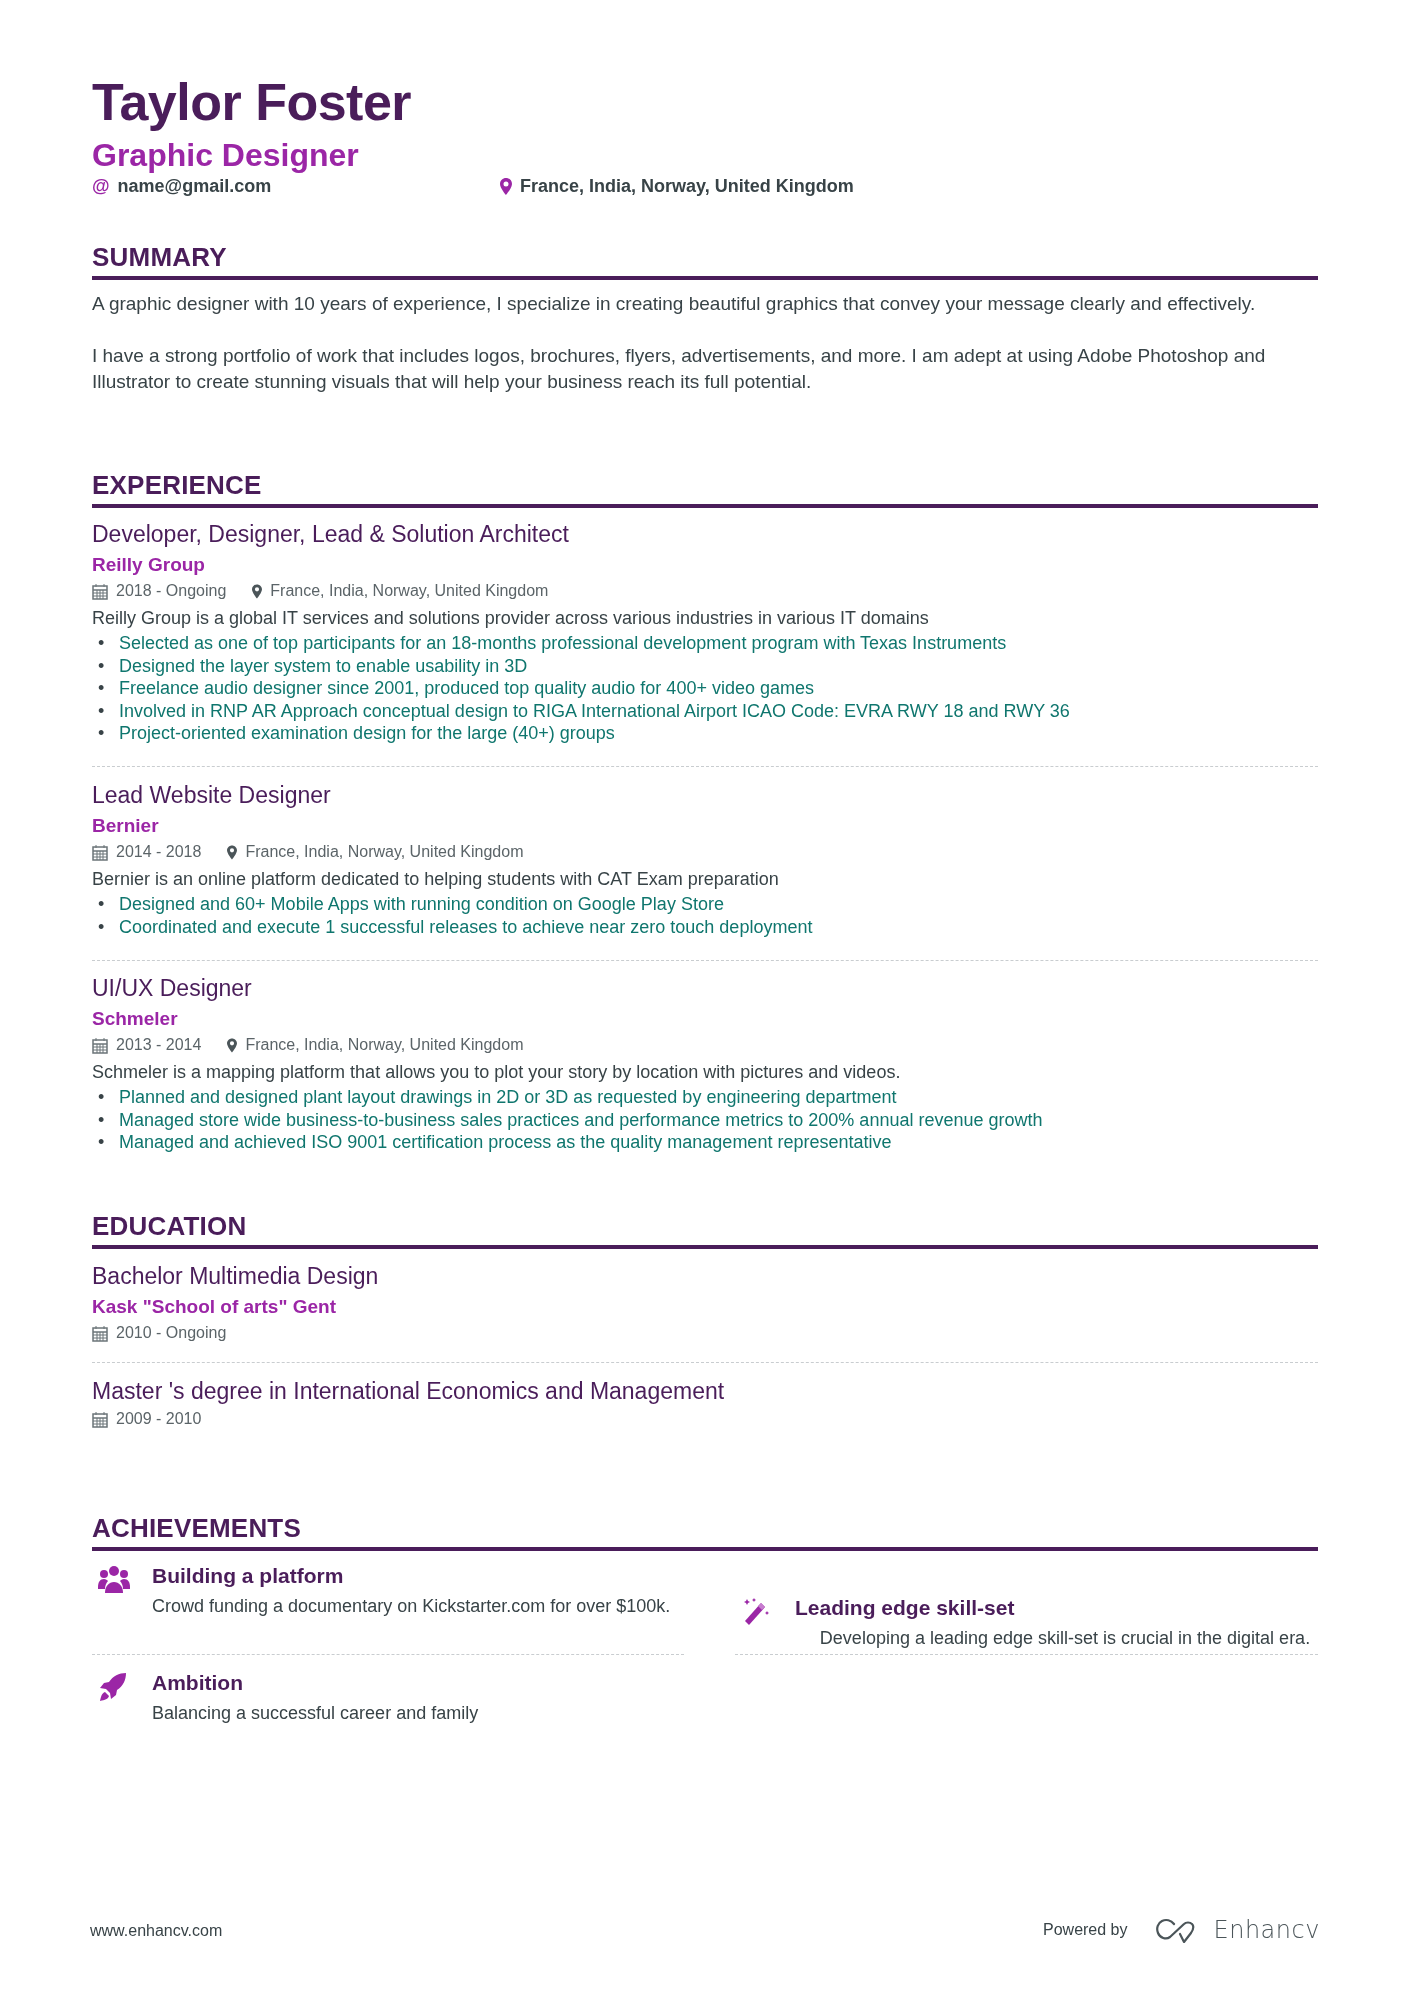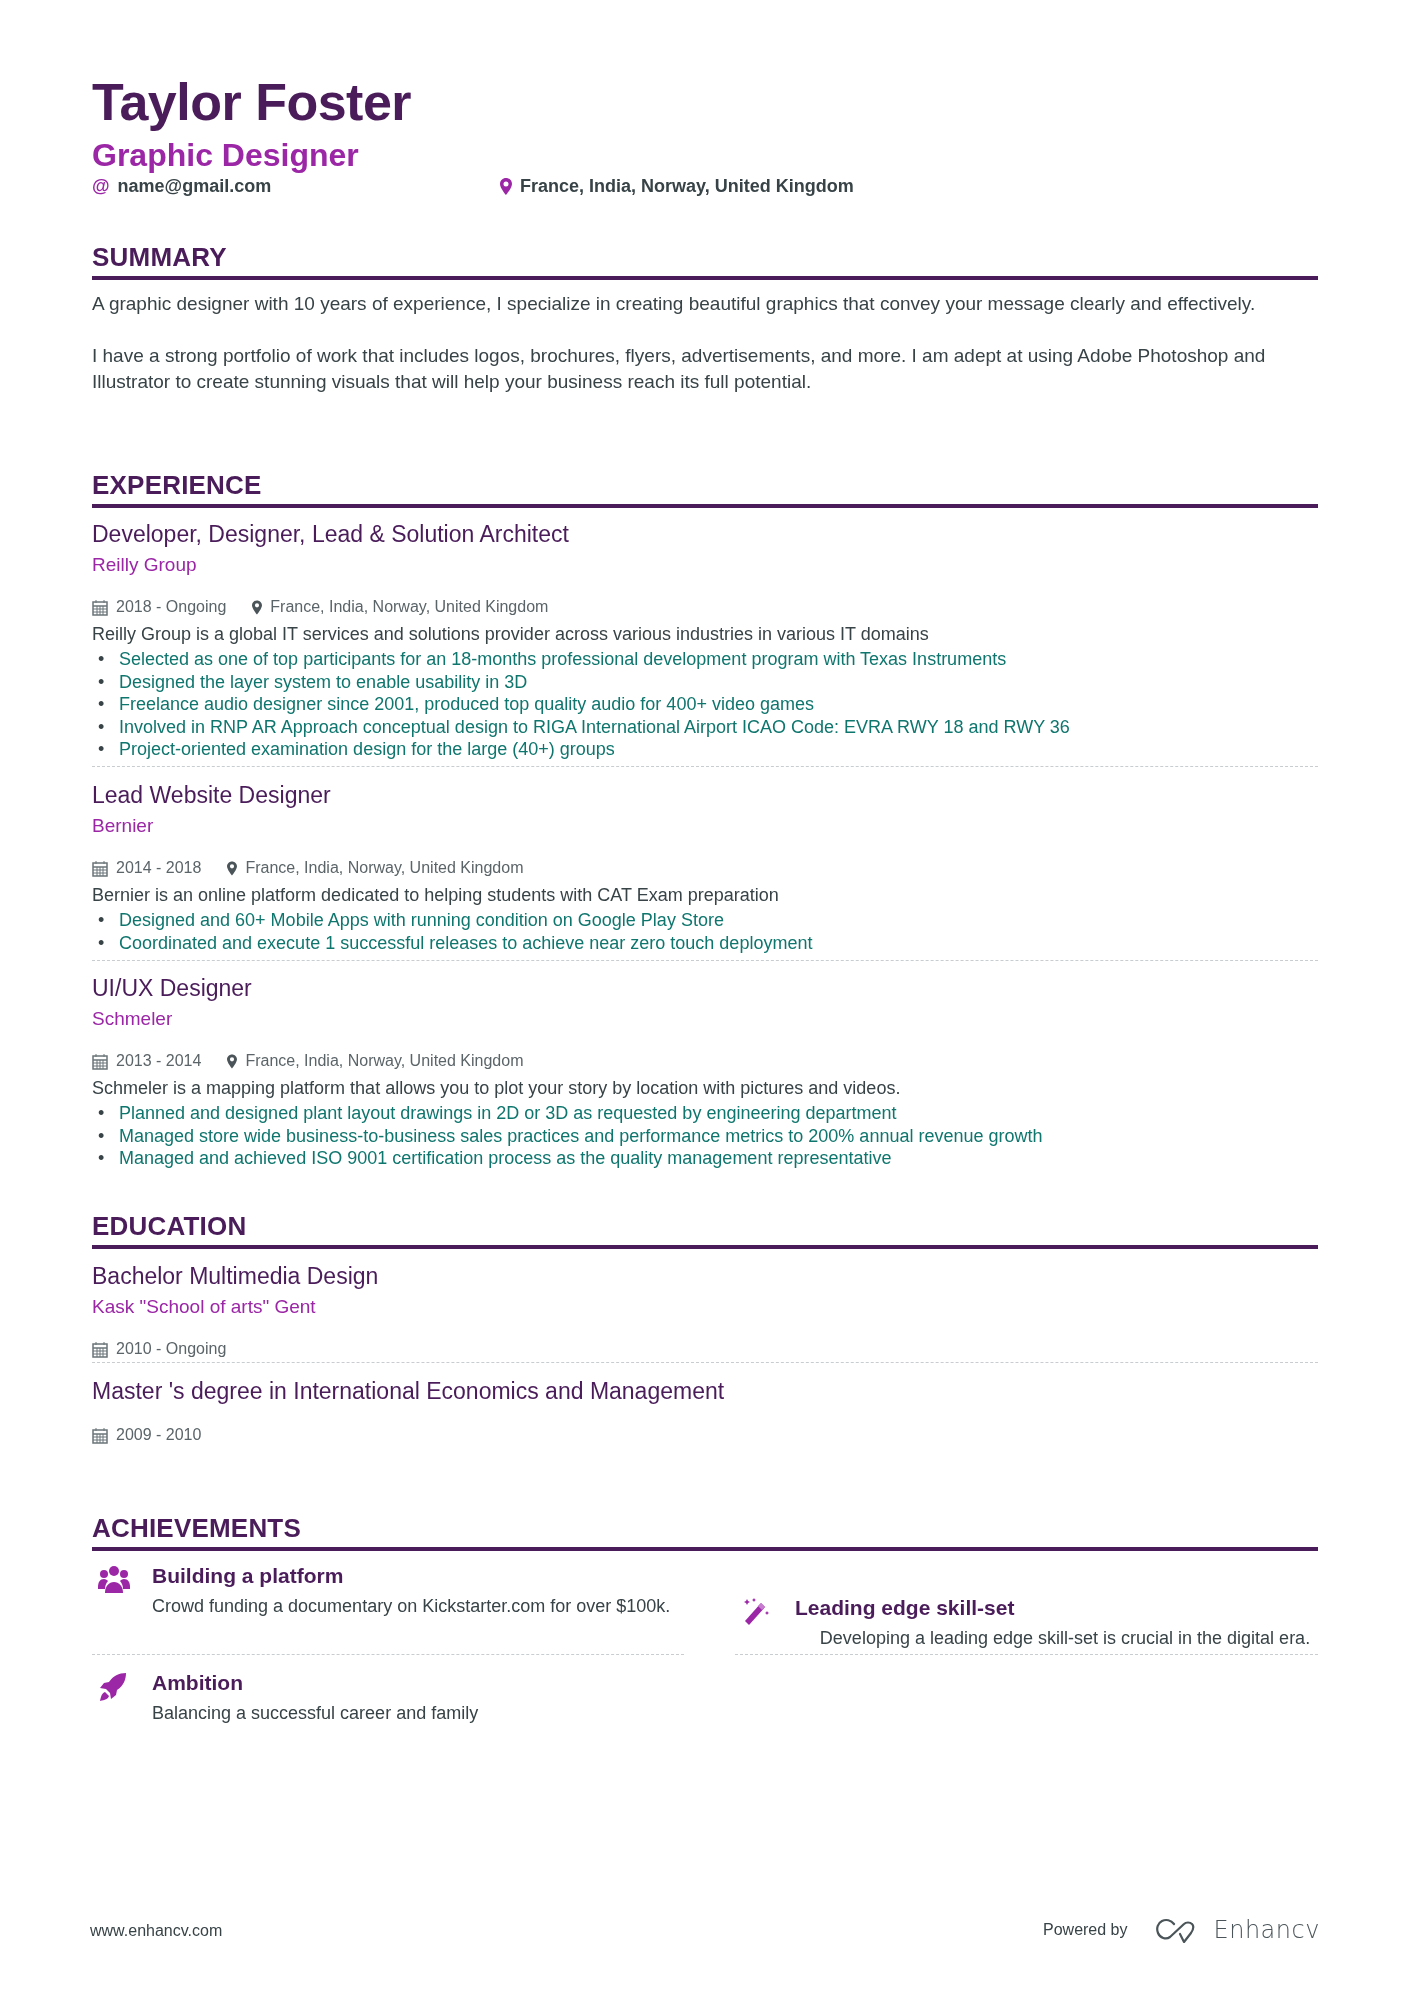--- a/index.html
+++ b/index.html
@@ -11,22 +11,22 @@
   .contact { position: absolute; top: 175px; left: 0; width: 100%; font-size: 18px; font-weight: 700; color: #384347; line-height: 22px; }
   .contact .item { position: absolute; top: 0; display: flex; align-items: center; gap: 8px; white-space: nowrap; }
   .contact .at { color: #9b26a6; font-weight: 700; font-size: 18px; }
   .sec-head { position: absolute; left: 0; width: 1226px; }
   .sec-head .t { font-size: 26px; font-weight: 700; color: #4a1d5a; line-height: 30px; letter-spacing: 0.2px; }
   .sec-head .rule { height: 4px; background: #4a1d5a; margin-top: 4px; }
   .summary { position: absolute; left: 0; width: 1226px; font-size: 19px; line-height: 26px; color: #384347; }
   .summary p + p { margin-top: 26px; }
   .entry { position: absolute; left: 0; width: 1226px; }
   .entry .title { font-size: 23px; color: #4a1d5a; line-height: 30px; }
-  .entry .org { font-size: 19px; font-weight: 400; color: #9b26a6; line-height: 26px; margin-top: 3px; }
-  .entry .meta { font-size: 16px; color: #5b6468; line-height: 22px; margin-top: 18px; display: flex; align-items: flex-start; white-space: nowrap; }
+  .entry .org { font-size: 19px; font-weight: 700; color: #9b26a6; line-height: 26px; margin-top: 3px; }
+  .entry .meta { font-size: 16px; color: #5b6468; line-height: 22px; margin-top: 2px; display: flex; align-items: flex-start; white-space: nowrap; }
   .entry .meta .mi { display: flex; align-items: center; gap: 8px; margin-right: 26px; }
   .entry .desc { font-size: 18px; line-height: 24px; margin-top: 4px; color: #384347; }
   .entry ul { list-style: none; margin-top: 2px; }
   .entry li { font-size: 18px; line-height: 22.5px; padding-left: 27px; position: relative; color: #0f766e; }
   .entry li::before { content: "•"; position: absolute; left: 6px; top: 0; color: #384347; }
   .sep { position: absolute; left: 0; height: 0; border-top: 1px dashed #c9cdd0; }
   .ach { position: absolute; }
   .ach .icon { position: absolute; left: 6px; top: 2px; width: 30px; height: 30px; }
   .ach .ttl { position: absolute; left: 60px; top: 0; font-size: 21px; font-weight: 700; color: #4a1d5a; line-height: 26px; white-space: nowrap; }
   .ach .dsc { position: absolute; left: 60px; top: 32px; font-size: 18px; line-height: 22px; color: #384347; width: 540px; }

